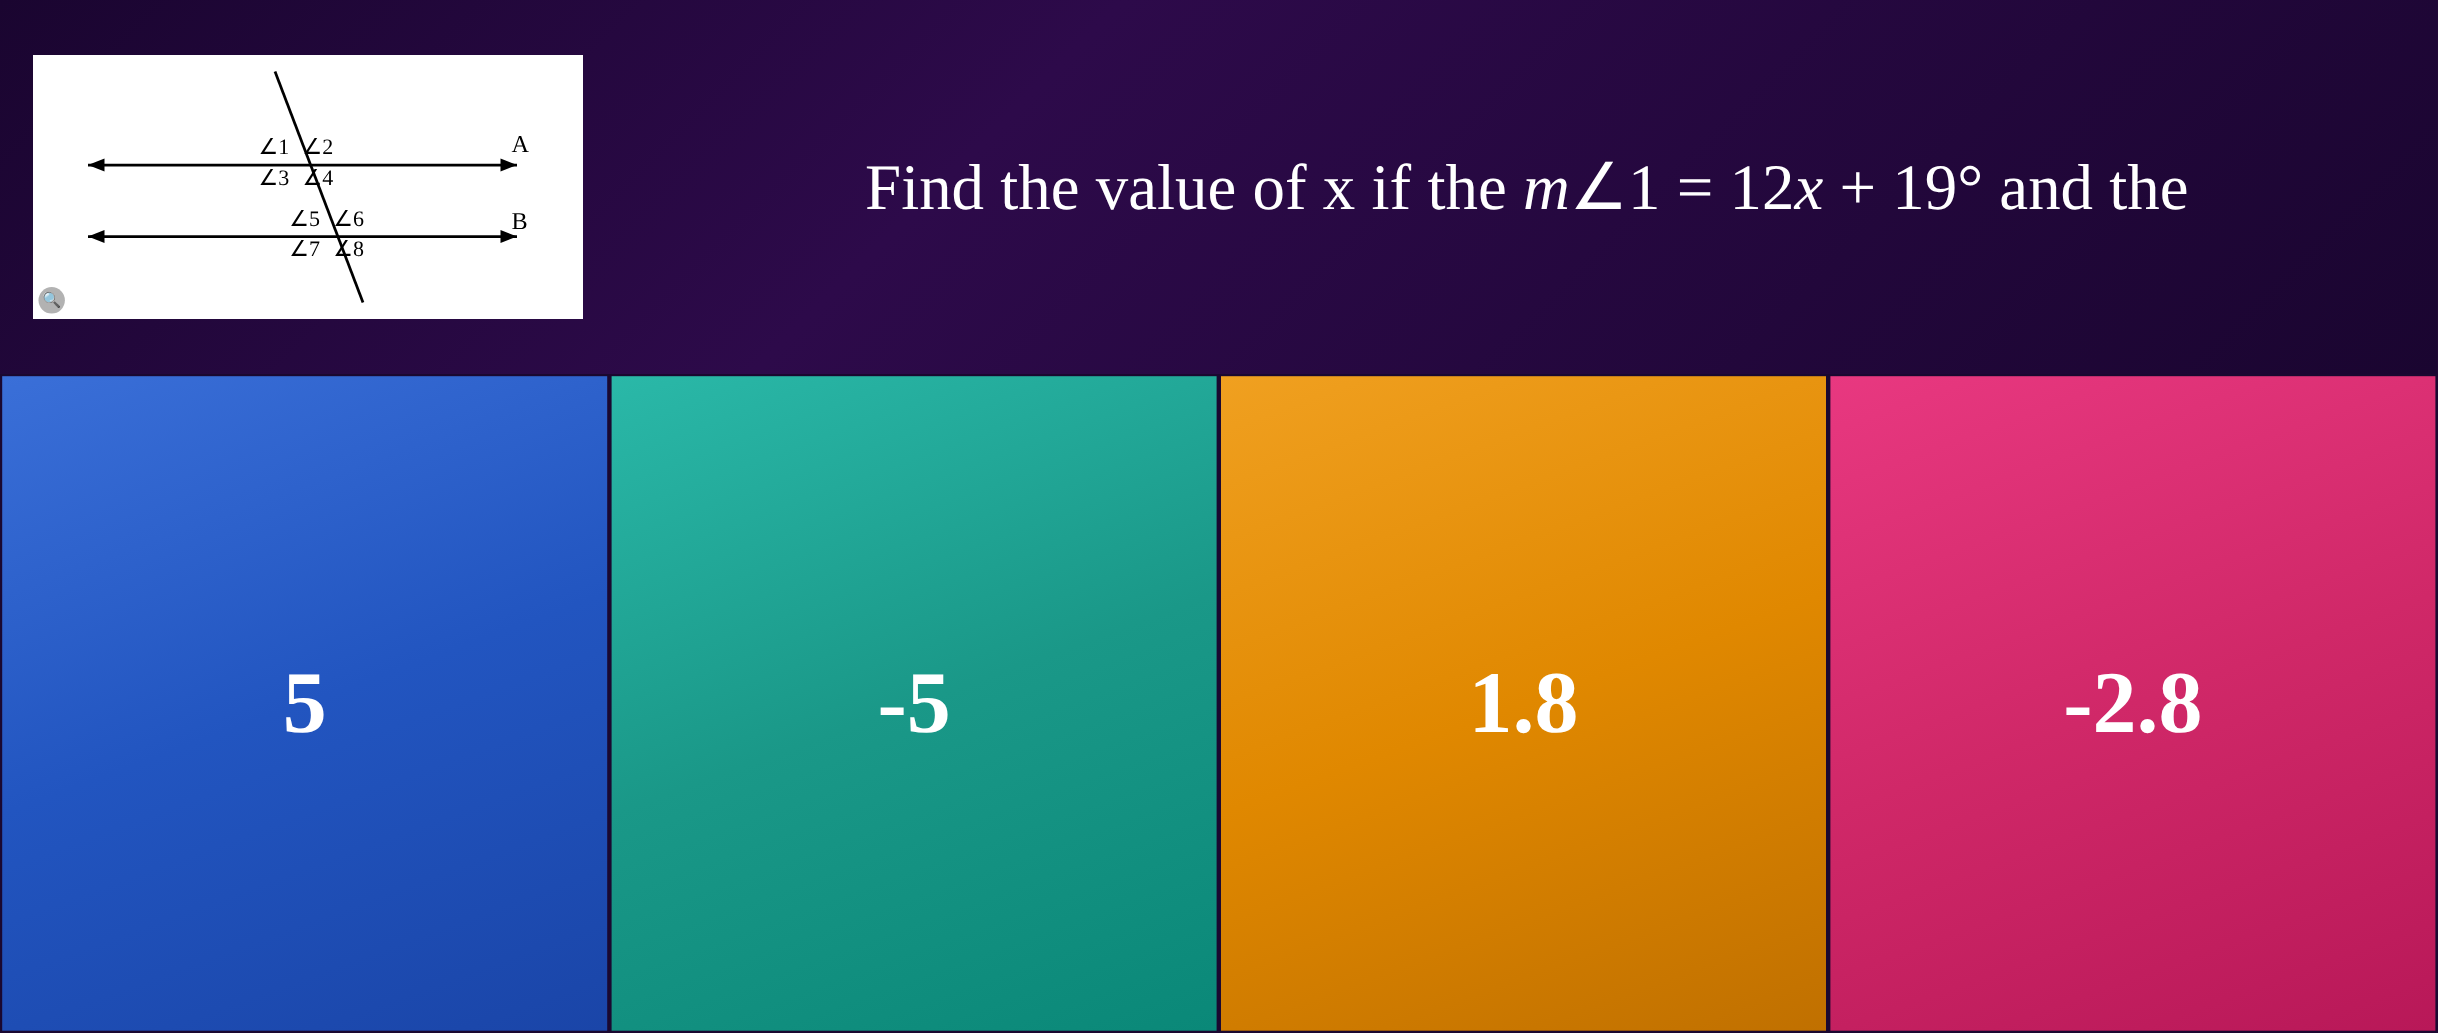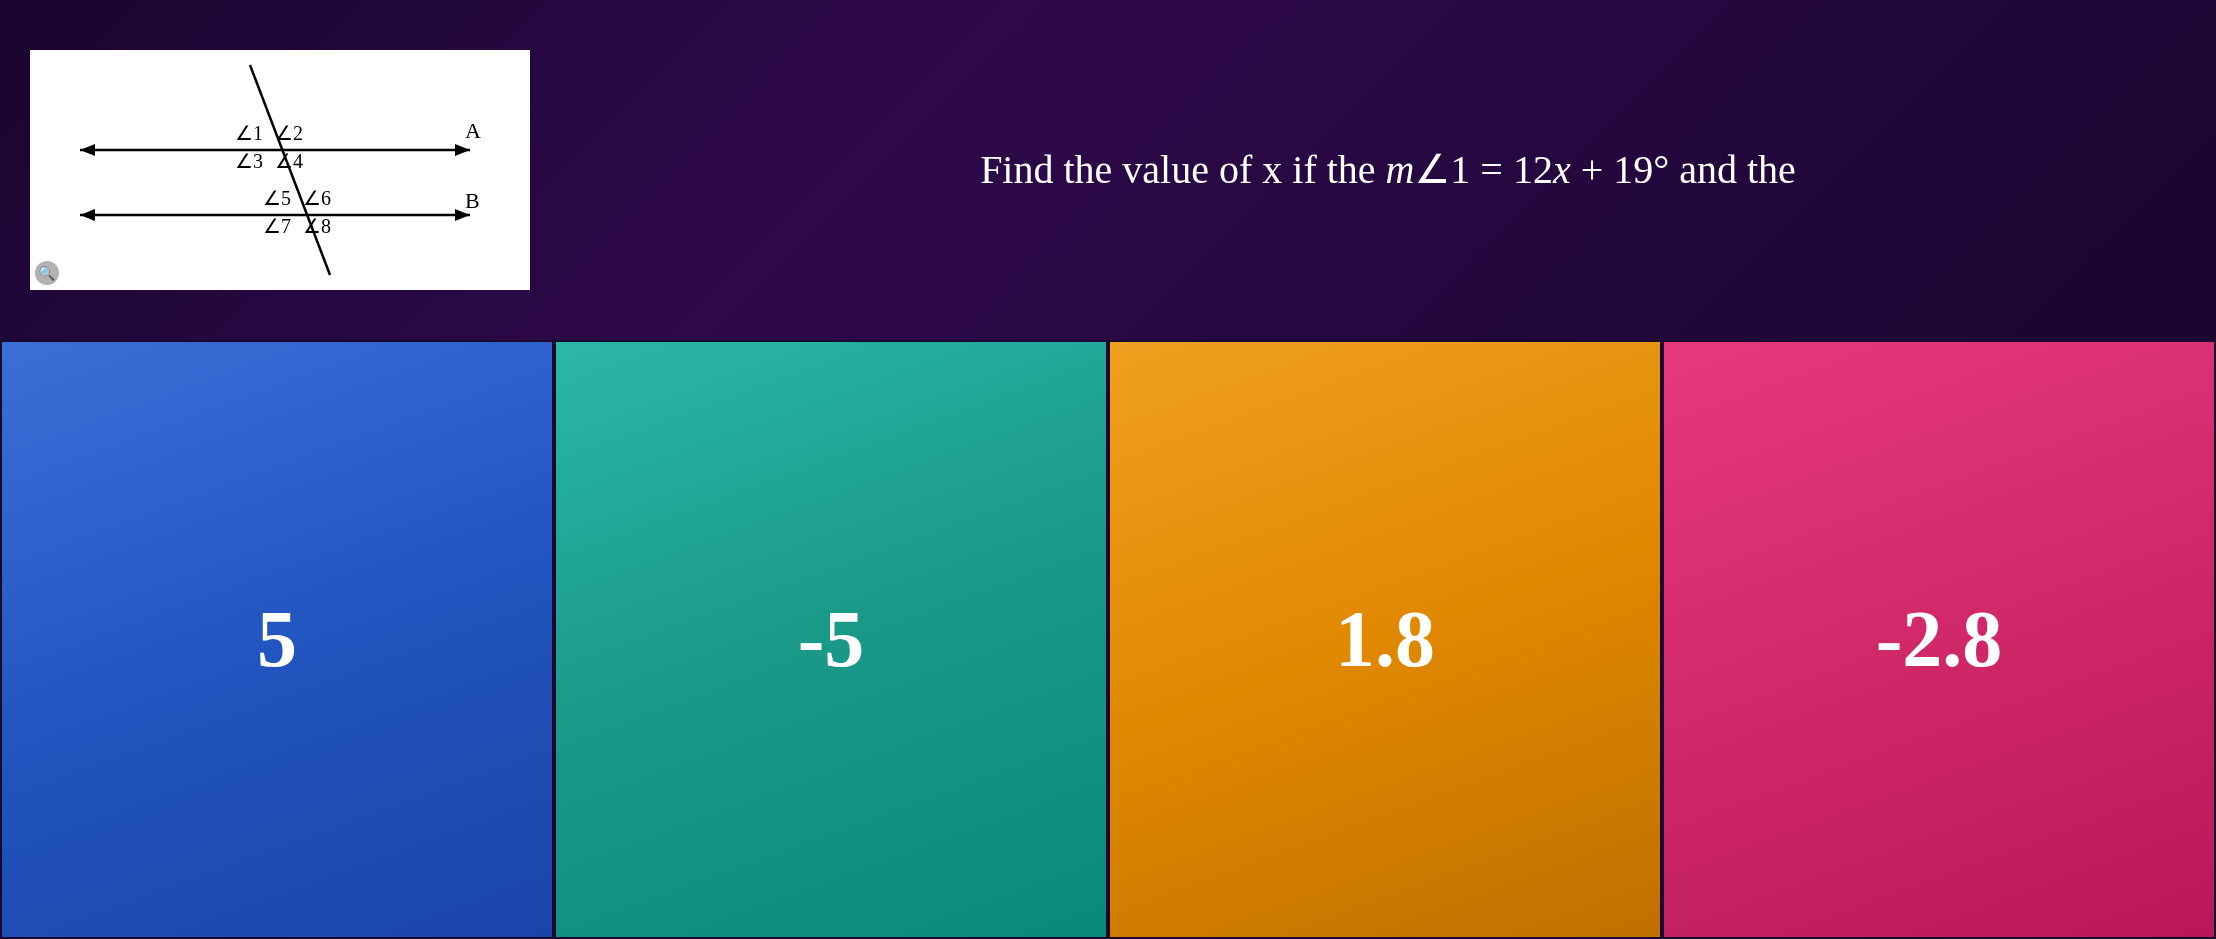--- a/index.html
+++ b/index.html
@@ -35,21 +35,21 @@
     .diagram-svg {
       width: 460px;
       height: 220px;
     }
 
     .question-text {
       flex: 1;
       color: white;
       text-align: center;
       padding: 20px 60px;
-      font-size: 40px;
+      font-size: 59px;
       line-height: 1.5;
     }
 
     .question-text .math-line {
       display: block;
     }
 
     .bottom-section {
       display: flex;
       width: 100%;

